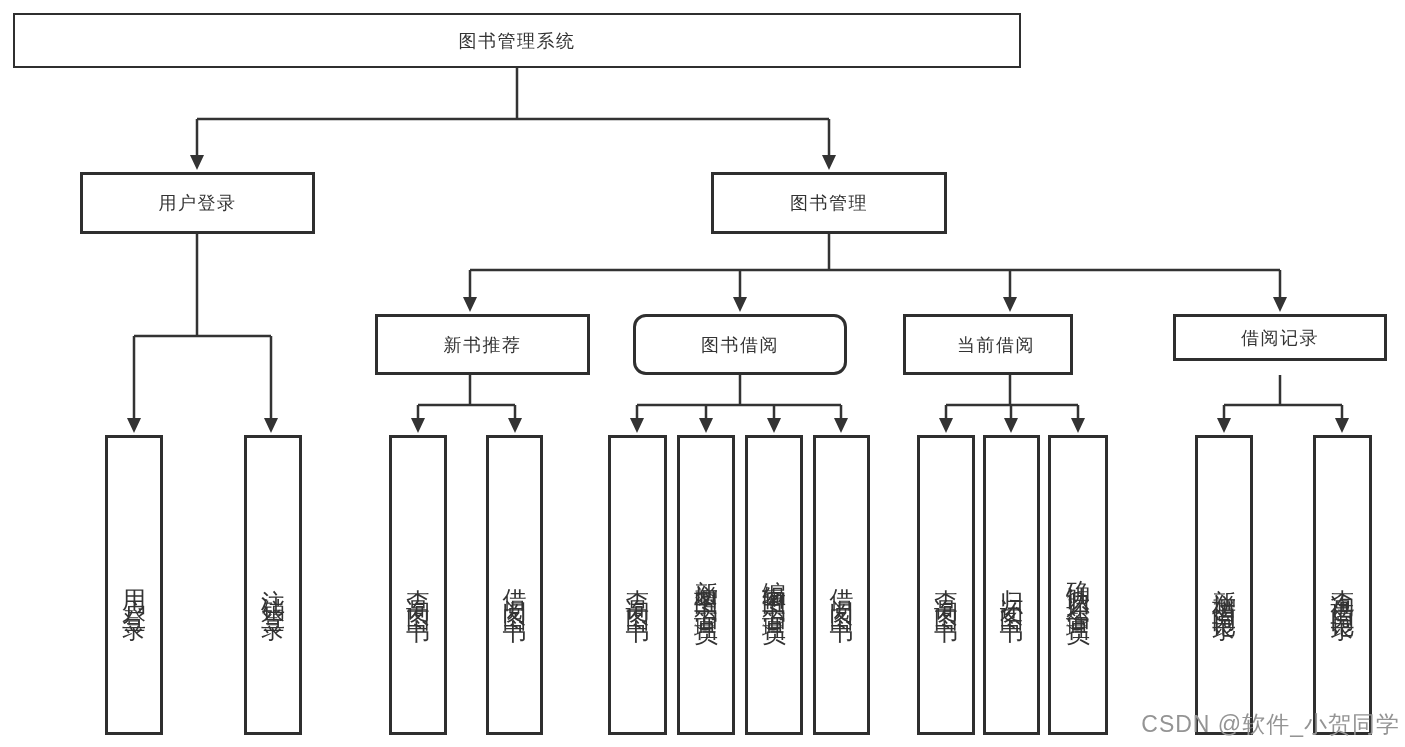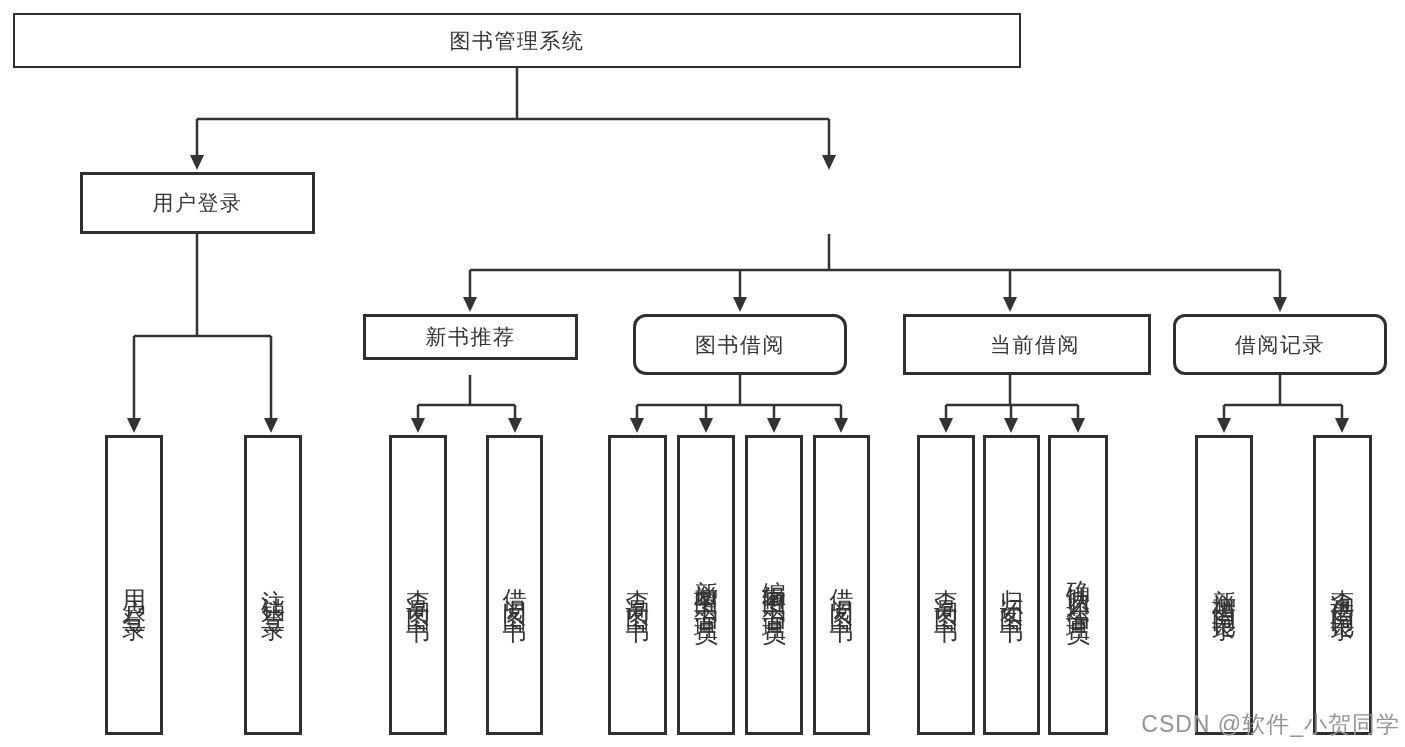--- a/index.html
+++ b/index.html
@@ -5,21 +5,21 @@
   html,body { margin:0; padding:0; background:#ffffff; }
   .stage {
     position:relative; width:1405px; height:747px; background:#ffffff;
     font-family:"Liberation Sans","DejaVu Sans",sans-serif; color:#333333; overflow:hidden;
   }
   .node {
     position:absolute; background:#ffffff; border:3px solid #2f2f2f; box-sizing:border-box;
     display:flex; align-items:center; justify-content:center;
   }
   .node.root { border-width:2px; }
-  .hlabel { font-size:21px; letter-spacing:1.5px; white-space:nowrap; }
+  .hlabel { font-size:18px; letter-spacing:1.5px; white-space:nowrap; }
   .vtext {
     writing-mode:vertical-rl; text-orientation:mixed;
     font-size:24px; line-height:1; white-space:nowrap;
   }
   .ls-4 { letter-spacing:10px; padding-top:10px; }
   .ls-6 { letter-spacing:6px;  padding-top:6px; }
   .ls-9 { letter-spacing:6px;  padding-top:6px; }
   svg.connectors { position:absolute; left:0; top:0; width:1405px; height:747px; }
   .watermark {
     position:absolute; right:5px; bottom:7px; font-size:23px; color:#949494;
@@ -62,31 +62,34 @@
     </g>
   </svg>
 
   <div class="node root" style="left:13px; top:13px; width:1008px; height:55px;">
     <span class="hlabel">图书管理系统</span>
   </div>
 
   <div class="node" style="left:80px; top:172px; width:235px; height:62px;">
     <span class="hlabel">用户登录</span>
   </div>
+  <div class="node" style="left:711px; top:172px; width:236px; height:62px;">
+    <span class="hlabel">图书管理</span>
+  </div>
 
-  <div class="node" style="left:363px; top:314px; width:215px; height:46px;">
+  <div class="node" style="left:375px; top:314px; width:215px; height:61px;">
     <span class="hlabel">新书推荐</span>
   </div>
   <div class="node" style="left:633px; top:314px; width:214px; height:61px;border-radius:13px;">
     <span class="hlabel">图书借阅</span>
   </div>
-  <div class="node" style="left:903px; top:314px; width:248px; height:61px;padding-left:16px;">
+  <div class="node" style="left:903px; top:314px; width:170px; height:61px;padding-left:16px;">
     <span class="hlabel">当前借阅</span>
   </div>
-  <div class="node" style="left:1173px; top:314px; width:214px; height:61px;border-radius:12px;">
+  <div class="node" style="left:1173px; top:314px; width:214px; height:47px;">
     <span class="hlabel">借阅记录</span>
   </div>
 
   <div class="node" style="left:105px; top:435px; width:58px; height:300px;">
     <span class="vtext ls-4">用户登录</span>
   </div>
   <div class="node" style="left:244px; top:435px; width:58px; height:300px;">
     <span class="vtext ls-4">注销登录</span>
   </div>
 

